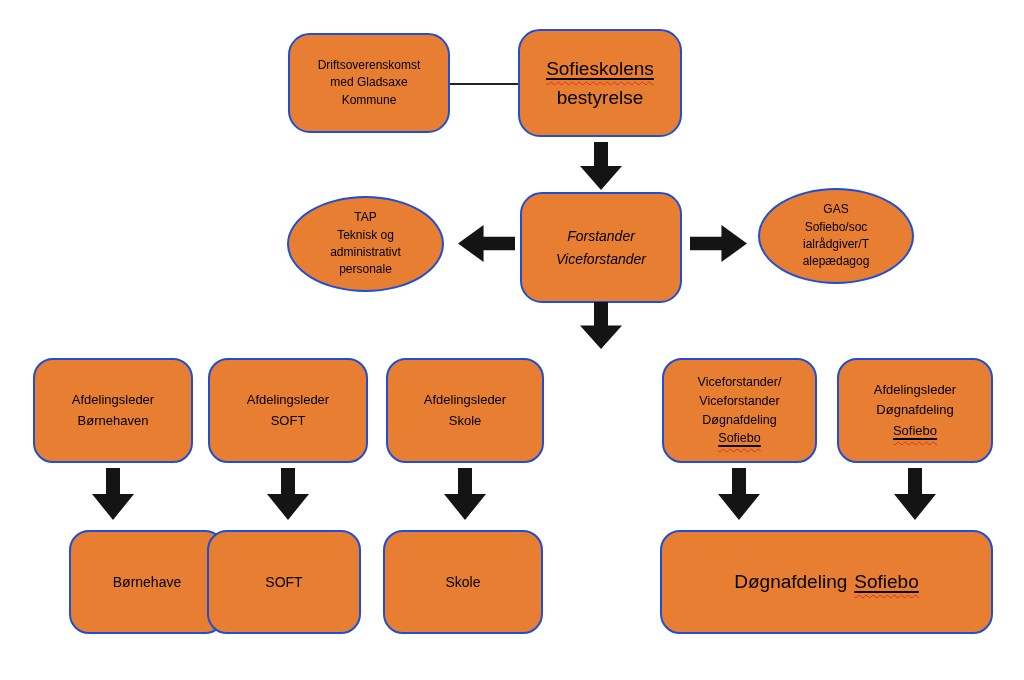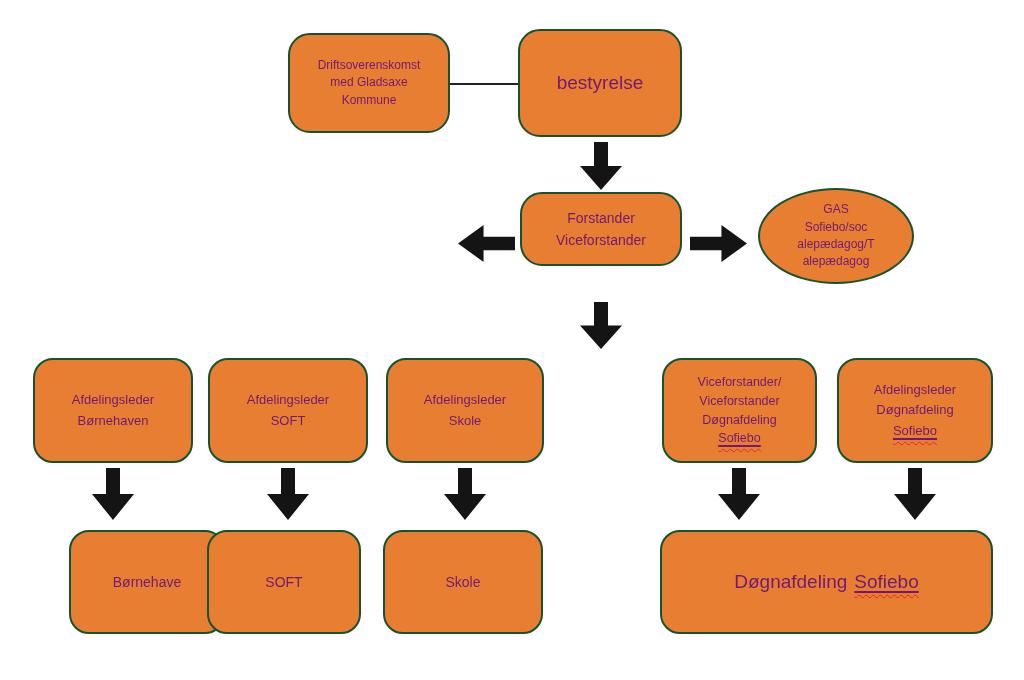--- a/index.html
+++ b/index.html
@@ -13,28 +13,28 @@
   }
   .canvas {
     position: relative;
     width: 1024px;
     height: 680px;
     background: #ffffff;
   }
   .node {
     position: absolute;
     background: #E87E32;
-    border: 2px solid #14532d;
+    border: 2px solid #1d4ed8;
     border-radius: 20px;
     box-sizing: border-box;
     display: flex;
     flex-direction: column;
     align-items: center;
     justify-content: center;
-    color: #701a75;
+    color: #000000;
     text-align: center;
   }
   .ellipse { border-radius: 50%; }
   .r22 { border-radius: 22px; }
   .f12 { font-size: 12px; line-height: 1.45; }
   .f125 { font-size: 12.5px; line-height: 1.5; }
   .f13 { font-size: 13px; line-height: 1.55; }
   .f14 { font-size: 14px; line-height: 1.6; }
   .f19 { font-size: 19px; line-height: 1.55; }
   .uw {
@@ -64,51 +64,60 @@
 
   <div class="node r22 f12" style="left:288px; top:33px; width:162px; height:100px;">
     <div>Driftsoverenskomst</div>
     <div>med Gladsaxe</div>
     <div>Kommune</div>
   </div>
 
   <div class="connector" style="left:450px; top:83px; width:68px; height:2px;"></div>
 
   <div class="node r22 f19" style="left:518px; top:29px; width:164px; height:108px;">
+    <div>
+      <span class="uw"><span class="sq">Sofieskolens</span></span>
+    </div>
     <div>bestyrelse</div>
   </div>
 
   <div class="arrow" style="left:580px; top:142px; width:42px; height:48px;">
     <svg viewBox="0 0 42 50" preserveAspectRatio="none">
         <path d="M14 0 H28 V25 H42 L21 50 L0 25 H14 Z" fill="#141414"></path>
       </svg>
   </div>
 
+  <div class="node ellipse f12" style="left:287px; top:196px; width:157px; height:96px;">
+    <div>TAP</div>
+    <div>Teknisk og</div>
+    <div>administrativt</div>
+    <div>personale</div>
+  </div>
 
   <div class="arrow" style="left:458px; top:225px; width:57px; height:37px;">
     <svg viewBox="0 0 58 38" preserveAspectRatio="none">
         <path d="M58 12 H26 V0 L0 19 L26 38 V26 H58 Z" fill="#141414"></path>
       </svg>
   </div>
 
-  <div class="node r22 f14" style="left:520px; top:192px; width:162px; height:74px;">
+  <div class="node r22 f14" style="left:520px; top:192px; width:162px; height:111px;font-style:italic;">
     <div>Forstander</div>
     <div>Viceforstander</div>
   </div>
 
   <div class="arrow" style="left:690px; top:225px; width:57px; height:37px;">
     <svg viewBox="0 0 58 38" preserveAspectRatio="none">
         <path d="M0 12 H32 V0 L58 19 L32 38 V26 H0 Z" fill="#141414"></path>
       </svg>
   </div>
 
   <div class="node ellipse f12" style="left:758px; top:188px; width:156px; height:96px;">
     <div>GAS</div>
     <div>Sofiebo/soc</div>
-    <div>alepædagog/T</div>
+    <div>ialrådgiver/T</div>
     <div>alepædagog</div>
   </div>
 
   <div class="arrow" style="left:580px; top:302px; width:42px; height:47px;">
     <svg viewBox="0 0 42 50" preserveAspectRatio="none">
         <path d="M14 0 H28 V25 H42 L21 50 L0 25 H14 Z" fill="#141414"></path>
       </svg>
   </div>
 
   <div class="node f13" style="left:33px; top:358px; width:160px; height:105px;">

